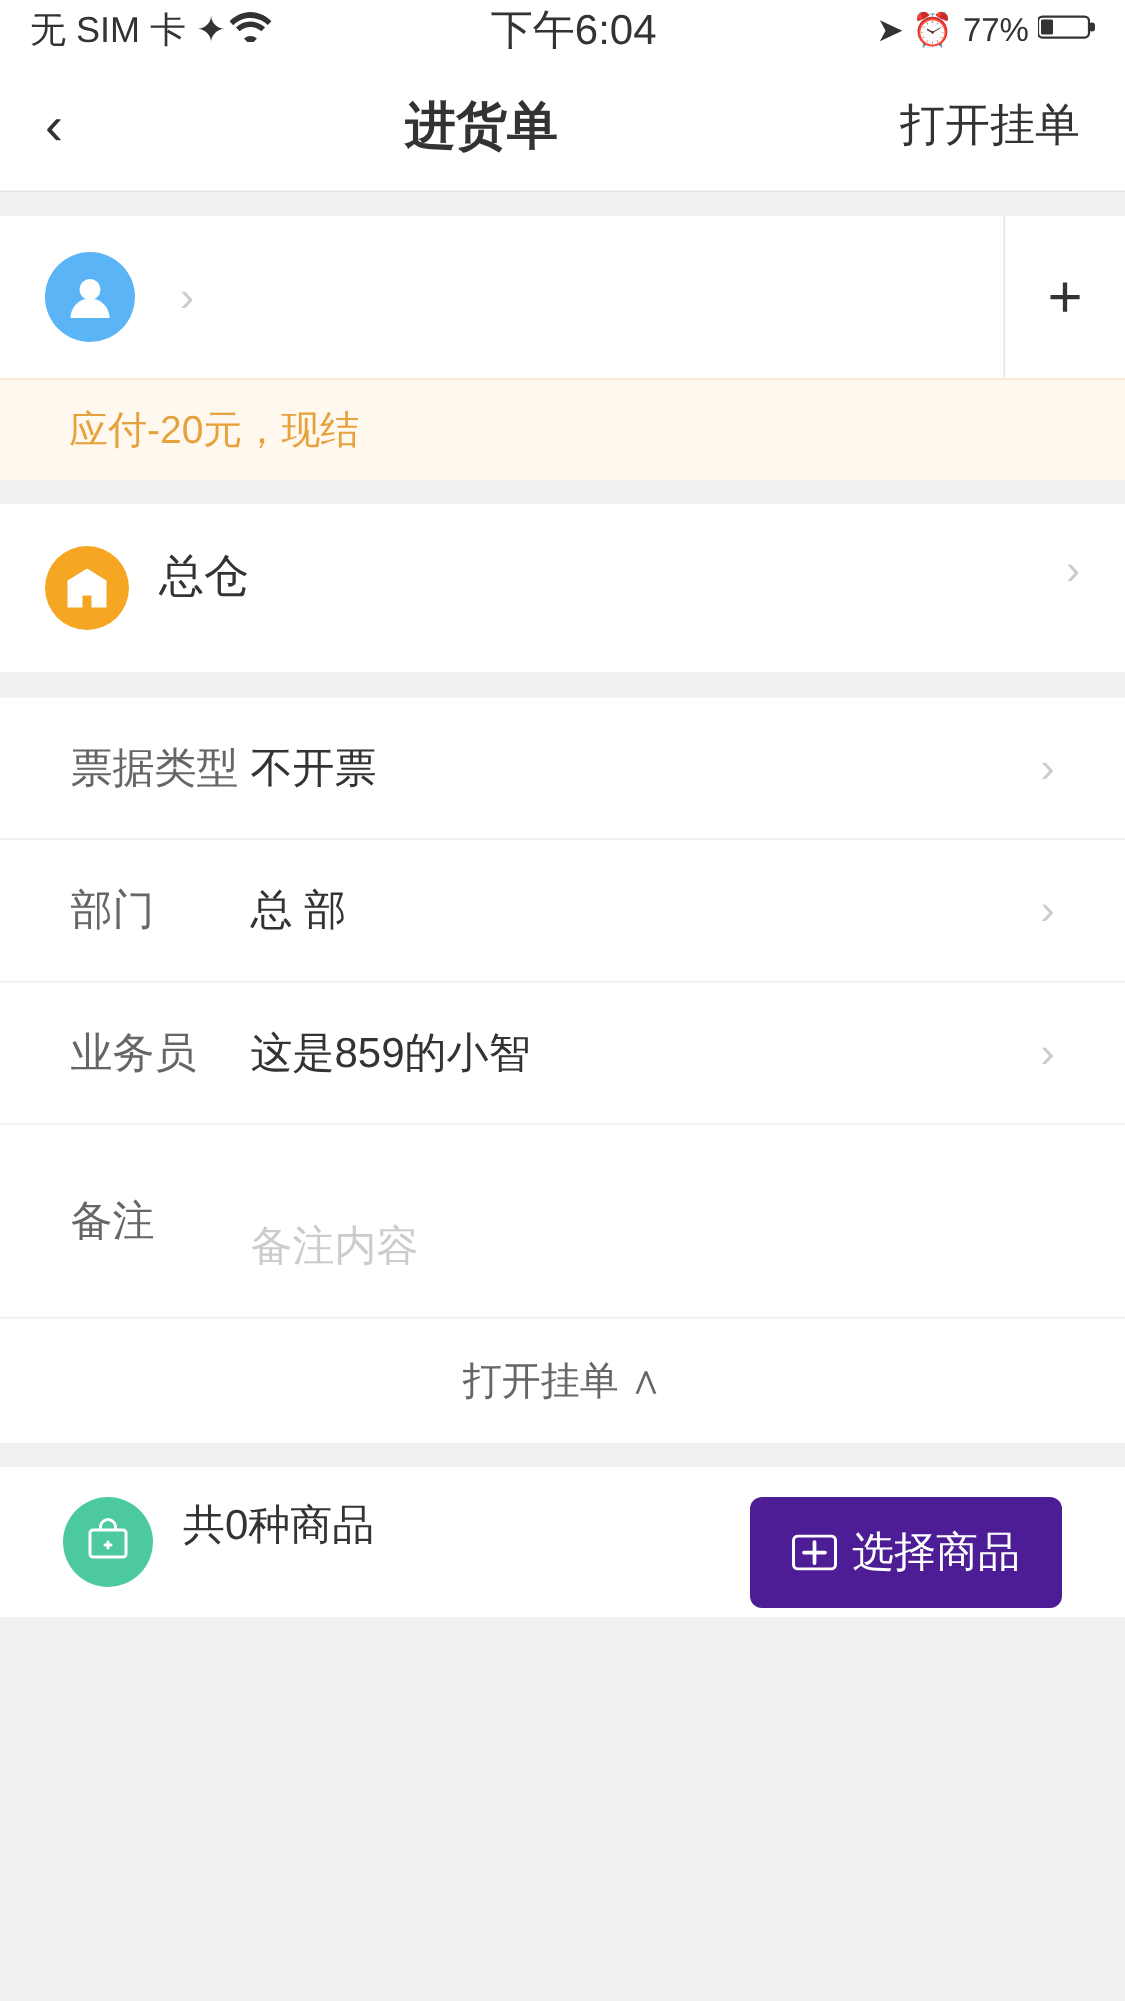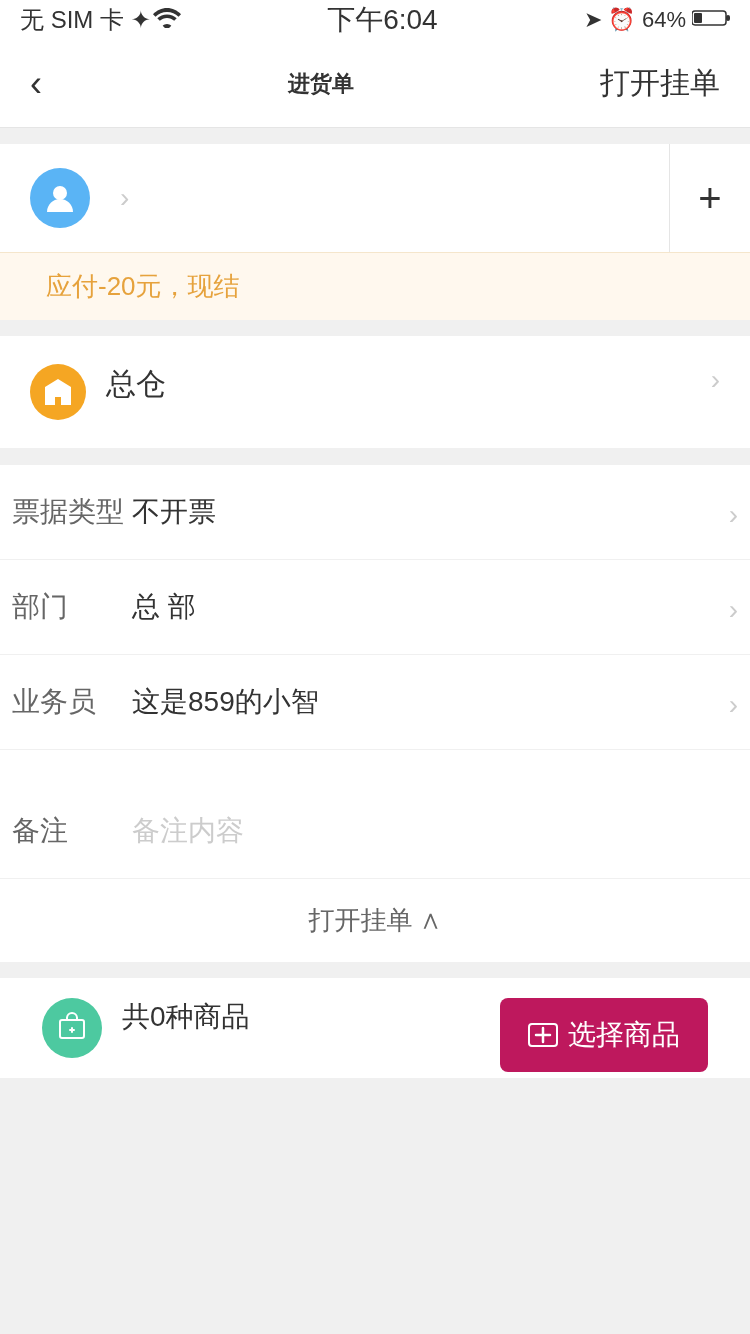--- a/index.html
+++ b/index.html
@@ -39,21 +39,21 @@
       justify-content: space-between;
       padding: 0 30px;
       border-bottom: 1px solid #e5e5e5;
     }
     .nav-bar .back-btn {
       font-size: 36px;
       color: #333;
       cursor: pointer;
     }
     .nav-bar .title {
-      font-size: 22px;
+      font-size: 34px;
       font-weight: 600;
       color: #333;
     }
     .nav-bar .right-action {
       font-size: 30px;
       color: #333;
       cursor: pointer;
     }
 
     
@@ -142,22 +142,22 @@
       color: #333;
     }
 
     
     .form-section {
       background: #fff;
       margin-top: 16px;
     }
     .form-row {
       display: flex;
-      align-items: flex-end;
-      padding: 28px 12px;
+      align-items: center;
+      padding: 28px 47px;
       border-bottom: 1px solid #f0f0f0;
       min-height: 88px;
     }
     .form-row:last-child { border-bottom: none; }
     .form-label {
       font-size: 28px;
       color: #666;
       width: 120px;
       flex-shrink: 0;
     }
@@ -205,21 +205,21 @@
       align-items: center;
       justify-content: center;
       margin-right: 20px;
     }
     .product-count {
       flex: 1;
       font-size: 28px;
       color: #333;
     }
     .select-btn {
-      background: #be185d;
+      background: #4c1d95;
       color: #fff;
       border: none;
       border-radius: 8px;
       padding: 18px 28px;
       font-size: 28px;
       display: flex;
       align-items: center;
       gap: 10px;
       cursor: pointer;
     }
@@ -240,21 +240,21 @@
     <span>
       <svg width="28" height="22" viewBox="0 0 28 22">
           <path d="M14 6C9.5 6 5.5 7.8 2.5 10.8L0 8.2C3.7 4.5 8.6 2 14 2s10.3 2.5 14 6.2l-2.5 2.5C22.5 7.8 18.5 6 14 6zm0 6c-2.8 0-5.3 1.1-7.2 2.8L4.3 12.3C6.8 9.9 10.2 8.4 14 8.4s7.2 1.5 9.7 3.9l-2.5 2.5C19.3 13.1 16.8 12 14 12zm0 6c-1.7 0-3.2.7-4.3 1.8L14 24l4.3-4.2C17.2 18.7 15.7 18 14 18z" fill="#333"></path>
         </svg>
     </span>
   </div>
   <div class="center">下午6:04</div>
   <div class="right">
     <span>➤</span>
     <span>⏰</span>
-    <span>64%</span>
+    <span>77%</span>
     <span>
       <svg width="38" height="18" viewBox="0 0 38 18">
           <rect x="0" y="2" width="34" height="14" rx="3" ry="3" fill="none" stroke="#333" stroke-width="1.5"></rect>
           <rect x="2" y="4" width="8" height="10" rx="1" fill="#333"></rect>
           <rect x="34" y="6" width="4" height="6" rx="2" fill="#333"></rect>
         </svg>
     </span>
   </div>
 </div>
 

